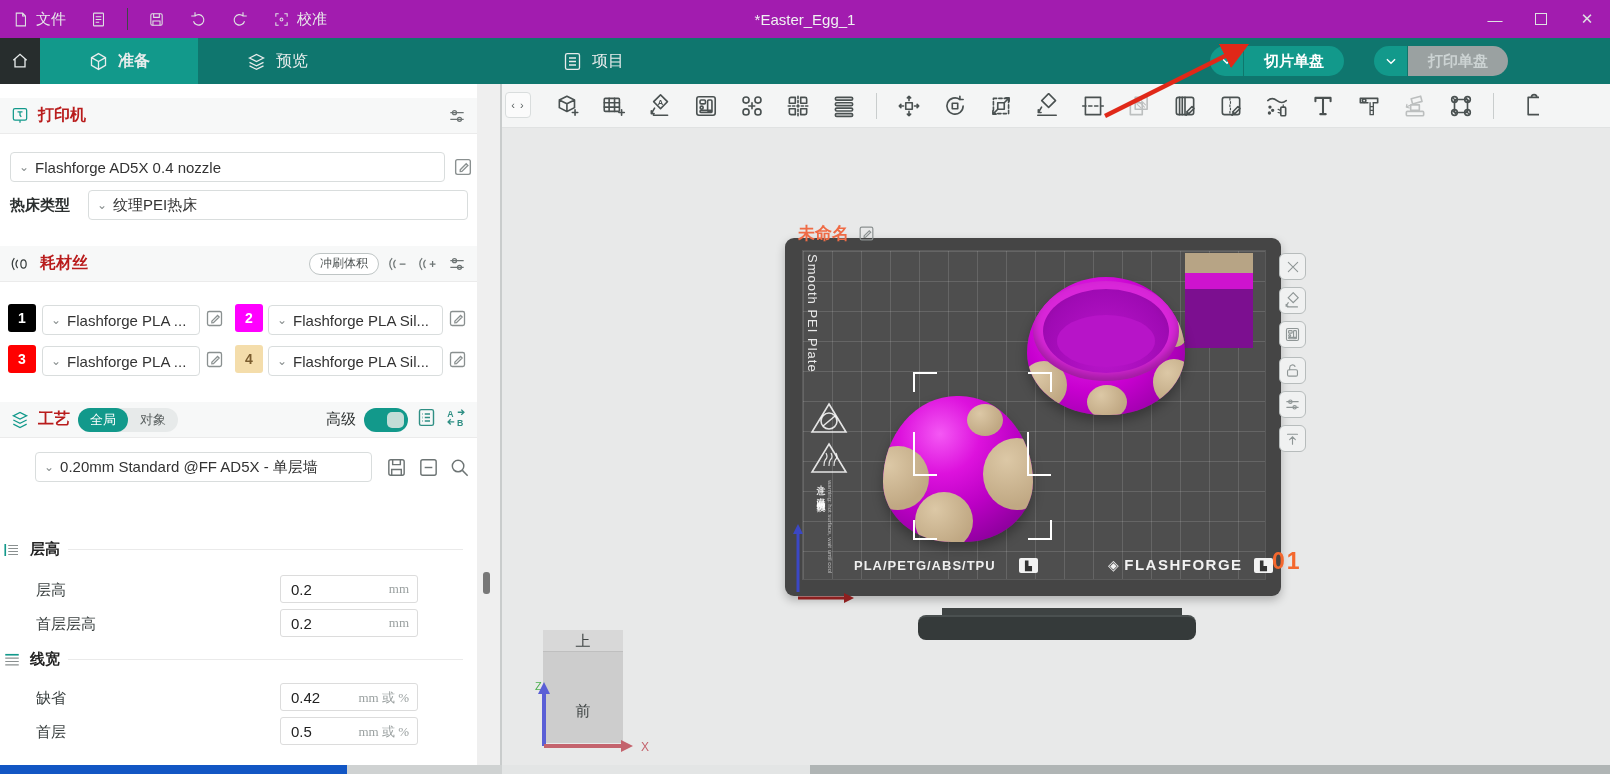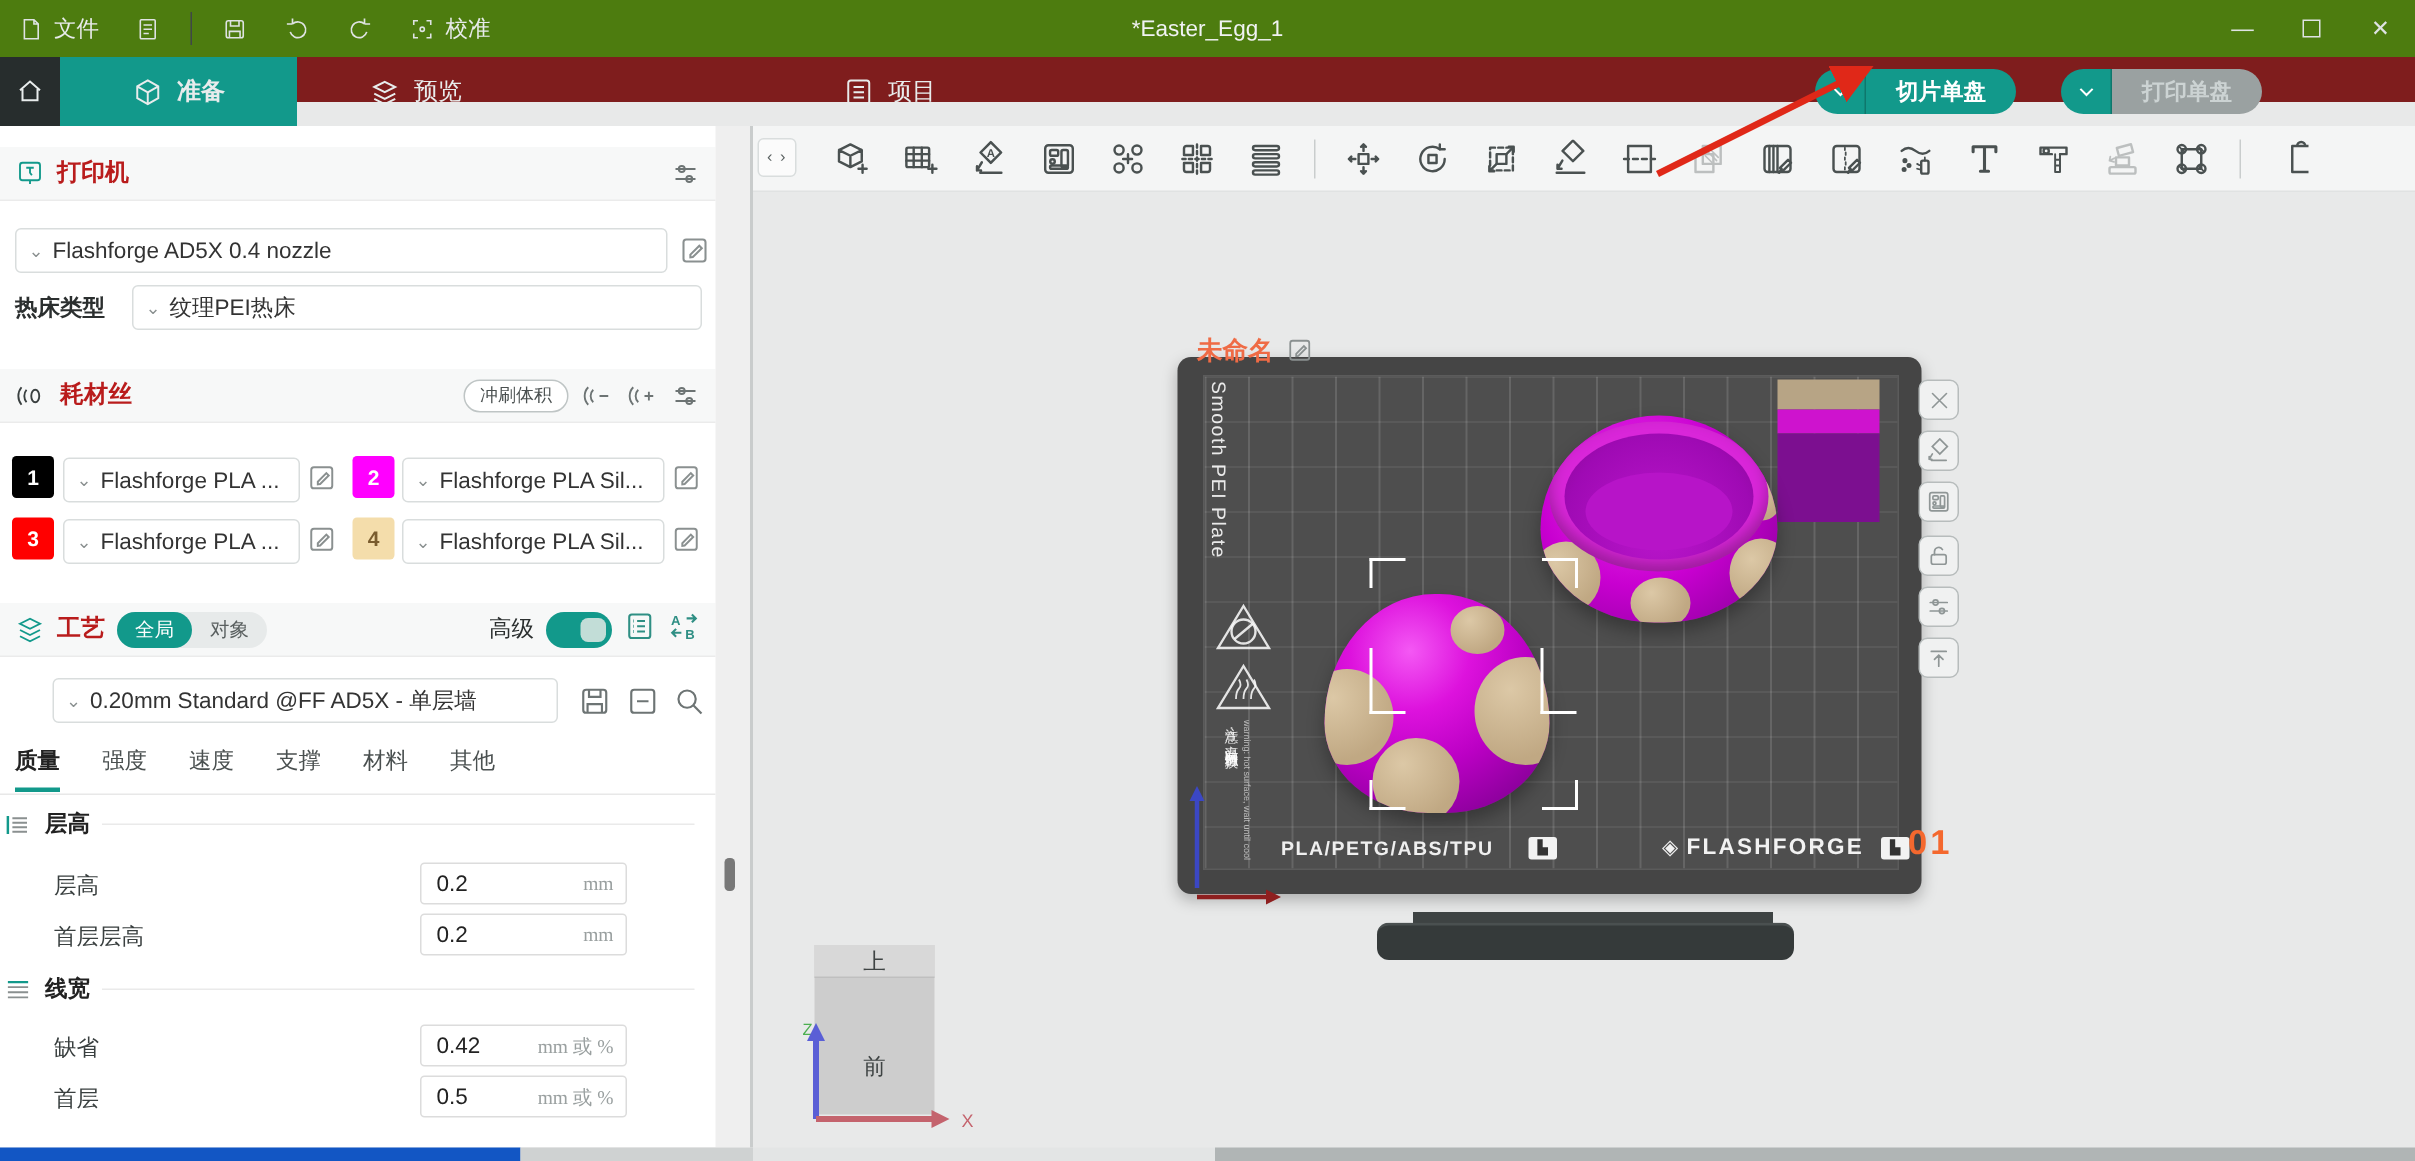--- a/index.html
+++ b/index.html
@@ -2,31 +2,31 @@
 <html><head>
 <meta charset="utf-8">
 <style>
   * { margin:0; padding:0; box-sizing:border-box; }
   html,body { width:1610px; height:774px; overflow:hidden;
     font-family:"Liberation Sans","DejaVu Sans",sans-serif; background:#e8e9e9; }
   .abs { position:absolute; }
 
   
   #titlebar { position:absolute; left:0; top:0; width:1610px; height:38px;
-    background:#4d7c0f; color:#e8ebeb; display:flex; align-items:center; z-index:40;}
+    background:#a21caf; color:#e8ebeb; display:flex; align-items:center; z-index:40;}
   .tb-item { display:flex; align-items:center; gap:7px; height:100%; padding:0 12px; font-size:15px; cursor:default;}
   .tb-ico svg { display:block; stroke:#dfe3e3; fill:none; stroke-width:1.5; }
   .tb-divider { width:1px; height:22px; background:#3f4747; margin:0 8px;}
   #win-title { position:absolute; left:0; right:0; text-align:center; font-size:15px; color:#f0f2f2; pointer-events:none;}
   .win-btns { margin-left:auto; display:flex; height:100%; z-index:2;}
   .win-btn { width:46px; height:100%; display:flex; align-items:center; justify-content:center; color:#dfe3e3; font-size:15px;}
   .wb-max { width:12px; height:12px; border:1.5px solid #dfe3e3; display:block;}
 
   
-  #tabbar { position:absolute; left:0; top:38px; width:1610px; height:30px; background:#7f1d1d; z-index:30;}
+  #tabbar { position:absolute; left:0; top:38px; width:1610px; height:46px; background:#0f766e; z-index:30;}
   #home-btn { position:absolute; left:0; top:0; width:40px; height:46px; background:#272d2d;
     display:flex; align-items:center; justify-content:center;}
   .main-tab { position:absolute; top:0; height:46px; width:158px; display:flex; align-items:center;
     justify-content:center; gap:9px; color:#e8ecec; font-size:16px;}
   .main-tab svg { stroke:#e8ecec; fill:none; stroke-width:1.5;}
   .main-tab.active { background:#12998b; font-weight:bold;}
   .split-btn { position:absolute; top:8px; height:30px; display:flex; border-radius:16px; overflow:hidden;}
   .split-chev { width:34px; background:#12998b; display:flex; align-items:center; justify-content:center;
     border-right:1px solid rgba(0,0,0,.22);}
   .split-label { padding:0 20px; display:flex; align-items:center; font-size:15px; font-weight:bold;}
@@ -425,28 +425,20 @@
         <path d="M8 12 h8"></path>
       </svg>
   </span>
   <span class="gicon abs" style="left:448px; top:372px">
     <svg width="23" height="23" viewBox="0 0 24 24">
         <circle cx="10.5" cy="10.5" r="6"></circle>
         <path d="M15 15 l5.5 5.5"></path>
       </svg>
   </span>
 
-  <div class="ptab-row">
-    <div class="ptab active">质量</div>
-    <div class="ptab">强度</div>
-    <div class="ptab">速度</div>
-    <div class="ptab">支撑</div>
-    <div class="ptab">材料</div>
-    <div class="ptab">其他</div>
-  </div>
 
   <div class="grp-header" style="top:456px">
     <svg width="20" height="18" viewBox="0 0 24 24" style="stroke:#8a9090;fill:none;stroke-width:1.6">
         <path d="M3 4 v16" style="stroke:#12998b;stroke-width:2.2"></path>
         <path d="M7 6 h13 M7 10 h13 M7 14 h13 M7 18 h13"></path>
       </svg>
     <span class="grp-title">层高</span>
     <div class="grp-line"></div>
   </div>
   <span class="prow-label" style="top:497px">层高</span>

